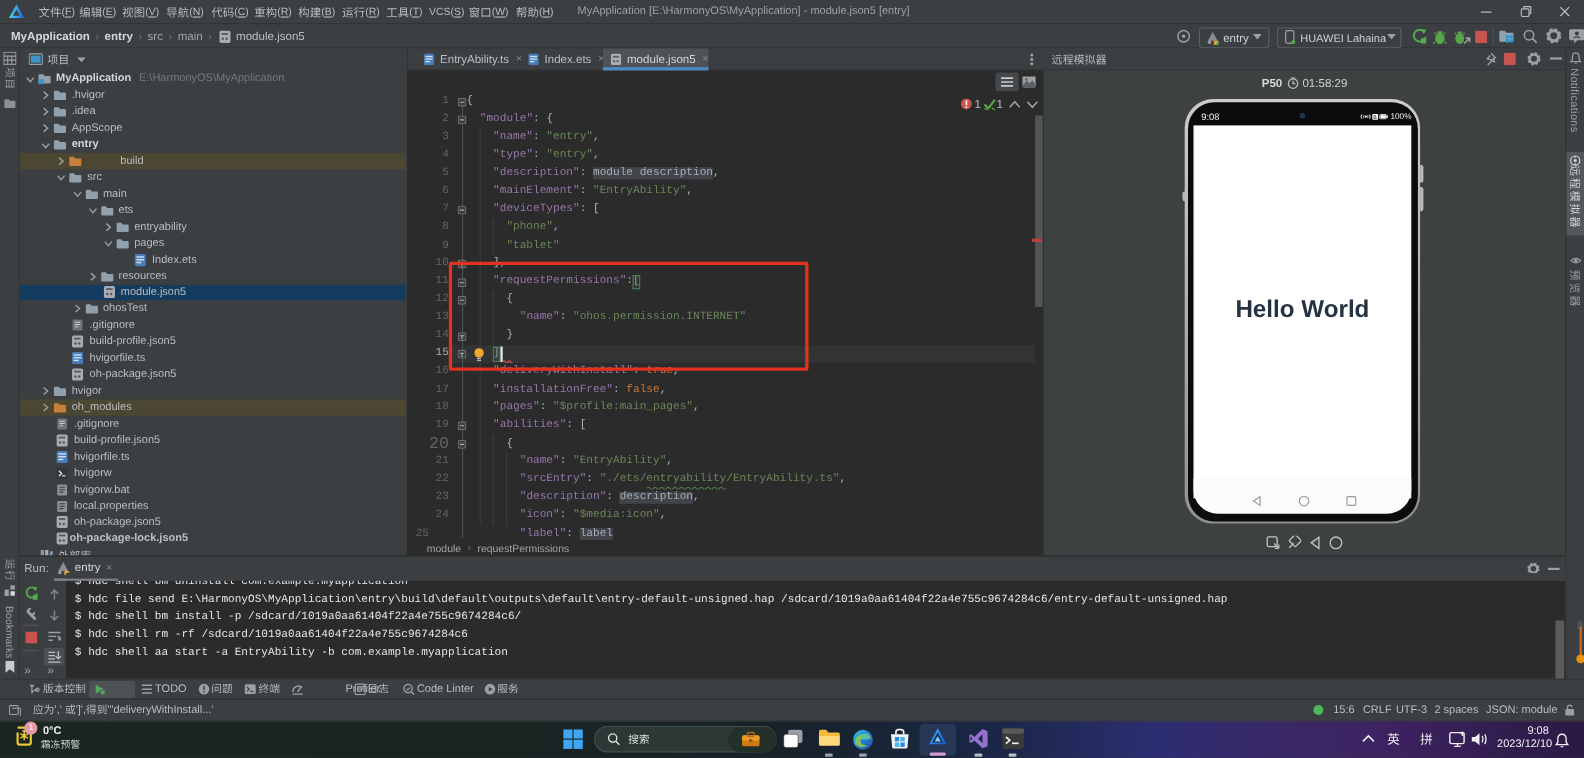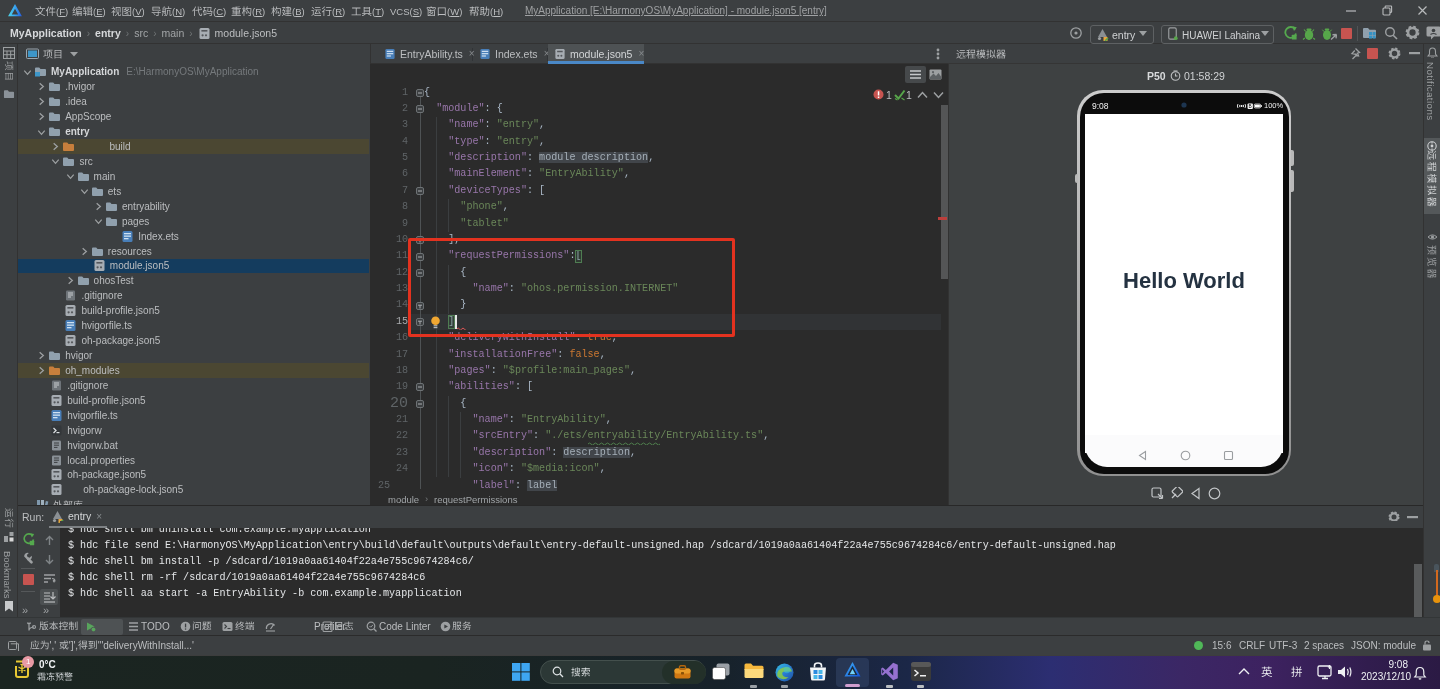--- a/index.html
+++ b/index.html
@@ -145,21 +145,21 @@
     </svg>
     <span style="font-size:9.5px;color:#bcbec0">(<u style="text-decoration:underline">W</u>)</span>
   </div>
 <div class="a" style="left:469px;top:0px;height:22px;display:flex;align-items:center;">
     <svg style="width:21.0px;height:10.5px;flex:none;display:block" viewBox="0 0 2000 1000" preserveAspectRatio="xMinYMid meet" fill="#bcbec0">
       <use href="#z5e2e" x="0"></use>
       <use href="#z52a9" x="1000"></use>
     </svg>
     <span style="font-size:9.5px;color:#bcbec0">(<u style="text-decoration:underline">H</u>)</span>
   </div>
-<div class="a" style="left:525px;top:5px;font-size:10px;color:#9fa1a3;white-space:pre;text-decoration:underline;">MyApplication [E:\HarmonyOS\MyApplication] - module.json5 [entry]</div>
+<div class="a" style="left:525px;top:5px;font-size:10px;color:#9fa1a3;white-space:pre;">MyApplication [E:\HarmonyOS\MyApplication] - module.json5 [entry]</div>
 <svg class="a" style="left:1346px;top:6px;" width="10" height="10" viewBox="0 0 10 10">
     <path d="M0 5 H10" stroke="#b8babc" stroke-width="1.2"></path>
   </svg>
 <svg class="a" style="left:1382px;top:5px;" width="11" height="11" viewBox="0 0 11 11">
     <rect x="1" y="3" width="7" height="7" rx="1" fill="none" stroke="#b8babc" stroke-width="1.1"></rect>
     <path d="M3.2 3 V1.4 Q3.2 1 3.8 1 L9 1 Q9.6 1 9.6 1.6 L9.6 6.8 Q9.6 7.4 9 7.4 H8" fill="none" stroke="#b8babc" stroke-width="1.1"></path>
   </svg>
 <svg class="a" style="left:1417px;top:5px;" width="11" height="11" viewBox="0 0 11 11">
     <path d="M1.5 1.5 L9.5 9.5 M9.5 1.5 L1.5 9.5" stroke="#b8babc" stroke-width="1.2"></path>
   </svg>
@@ -538,21 +538,21 @@
     </svg>
     <span style="font-size:10px;font-weight:normal;color:#bcbec0;margin-left:4px">oh-package.json5</span>
   </div>
 <div class="a" style="left:50.2px;top:482.43999999999994px;height:14.93px;display:flex;align-items:center;">
     <svg width="13" height="13" viewBox="0 0 13 13" style="flex:none">
       <rect x="1.5" y="1" width="10" height="11" rx="1.5" fill="#a7adb3"></rect>
       <circle cx="4.6" cy="8.3" r="1.1" fill="#55585c"></circle>
       <circle cx="8" cy="8.3" r="1.1" fill="#55585c"></circle>
       <rect x="3.4" y="3" width="6" height="1.6" fill="#55585c"></rect>
     </svg>
-    <span style="font-size:10px;font-weight:normal;color:#bcbec0;margin-left:20px">oh-package-lock.json5</span>
+    <span style="font-size:10px;font-weight:bold;color:#bcbec0;margin-left:0">oh-package-lock.json5</span>
   </div>
 <div class="a" style="left:36.0px;top:497.37px;height:14.93px;display:flex;align-items:center;">
     <svg width="13" height="13" viewBox="0 0 13 13" style="flex:none">
       <rect x="1" y="2" width="3" height="9" fill="#7f98ad"></rect>
       <rect x="5" y="2" width="3" height="9" fill="#9fb0bd"></rect>
       <rect x="9" y="3" width="2.5" height="8" fill="#7f98ad" transform="rotate(12 10 7)"></rect>
     </svg>
     <span style="margin-left:4px;display:flex">
       <svg style="width:30.0px;height:10px;flex:none;display:block" viewBox="0 0 3000 1000" preserveAspectRatio="xMinYMid meet" fill="#bcbec0">
         <use href="#z5916" x="0"></use>

